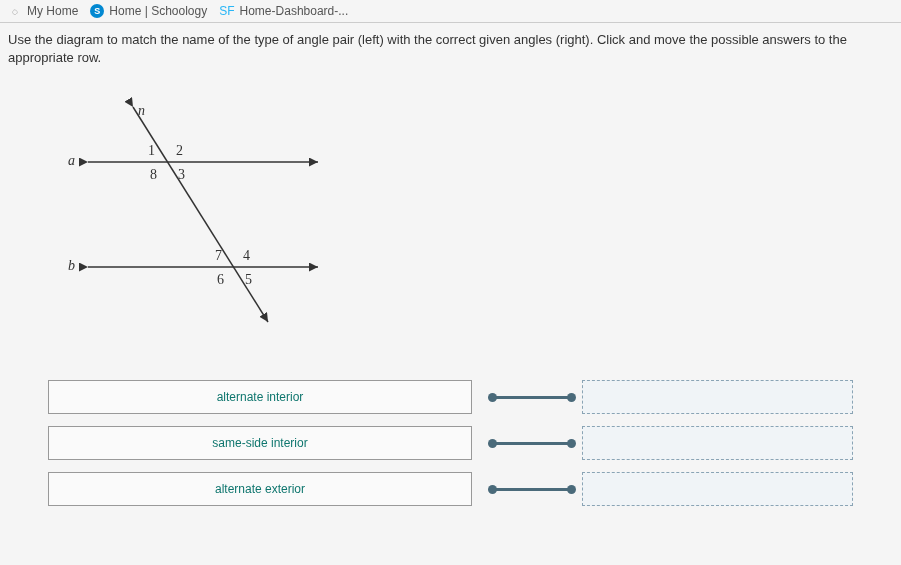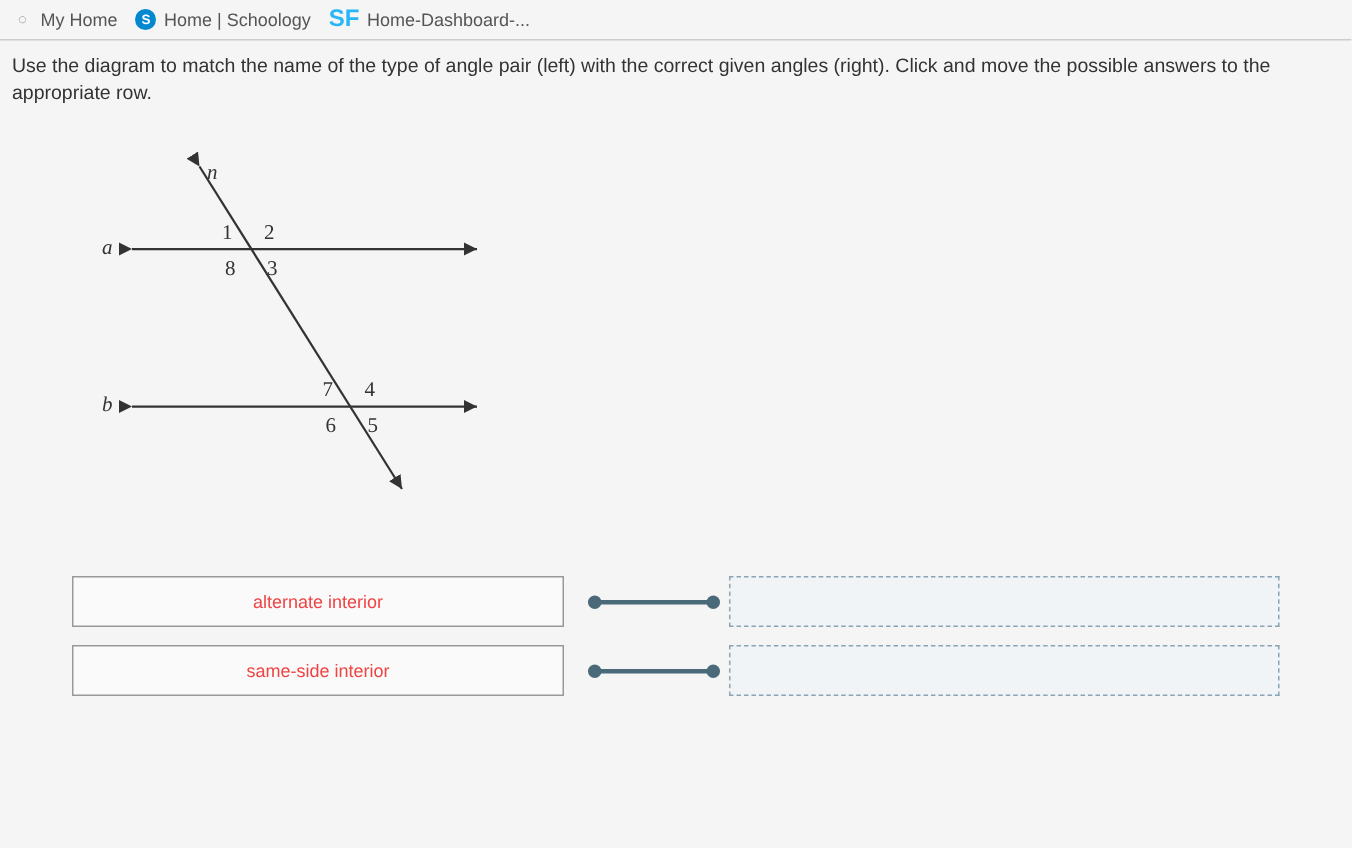--- a/index.html
+++ b/index.html
@@ -1,27 +1,27 @@
 <!DOCTYPE html>
 <html><head>
   <meta charset="utf-8">
   <style>
     * { margin: 0; padding: 0; box-sizing: border-box; }
     body { font-family: Arial, sans-serif; background: #f5f5f5; width: 901px; height: 565px; overflow: hidden; font-size: 13px; color: #333; }
     .tabs { display: flex; align-items: center; gap: 12px; padding: 4px 8px; border-bottom: 1px solid #ccc; font-size: 12px; color: #555; }
     .tab { display: flex; align-items: center; gap: 5px; }
     .tab-icon { width: 14px; height: 14px; display: inline-flex; align-items: center; justify-content: center; font-size: 10px; }
     .icon-circle-s { background: #0288d1; color: white; border-radius: 50%; width: 14px; height: 14px; font-size: 9px; font-weight: bold; }
-    .icon-sf { color: #29b6f6; font-weight: bold; font-size: 16px; }
+    .icon-sf { color: #29b6f6; font-weight: normal; font-size: 12px; }
     .content { padding: 8px 8px; }
     .instructions { font-size: 13px; color: #333; line-height: 1.4; }
     .diagram { margin: 30px 0 20px 30px; }
     .matching { margin-top: 40px; padding: 0 40px; }
     .match-row { display: flex; align-items: center; margin-bottom: 12px; }
-    .label-box { width: 328px; height: 34px; border: 1px solid #999; background: #fafafa; display: flex; align-items: center; justify-content: center; font-size: 12px; color: #ef4444; }
+    .label-box { width: 424px; height: 34px; border: 1px solid #999; background: #fafafa; display: flex; align-items: center; justify-content: center; font-size: 12px; color: #0f766e; }
     .connector { width: 80px; height: 3px; background: #4a6a7a; margin: 0 10px 0 20px; border-radius: 2px; position: relative; }
     .connector::before, .connector::after { content: ""; position: absolute; width: 9px; height: 9px; background: #4a6a7a; border-radius: 50%; top: -3px; }
     .connector::before { left: -4px; }
     .connector::after { right: -4px; }
     .drop-zone { flex: 1; height: 34px; border: 1.5px dashed #8aa4b5; background: #f0f4f7; }
     svg text { font-family: 'Times New Roman', serif; font-size: 14px; fill: #333; }
     svg .italic { font-style: italic; }
   </style>
 </head>
 <body>
@@ -78,14 +78,19 @@
     <div class="match-row">
       <div class="label-box">alternate interior</div>
       <div class="connector"></div>
       <div class="drop-zone"></div>
     </div>
     <div class="match-row">
       <div class="label-box">same-side interior</div>
       <div class="connector"></div>
       <div class="drop-zone"></div>
     </div>
+    <div class="match-row">
+      <div class="label-box">alternate exterior</div>
+      <div class="connector"></div>
+      <div class="drop-zone"></div>
+    </div>
   </div>
 </div>
 
 </body></html>

